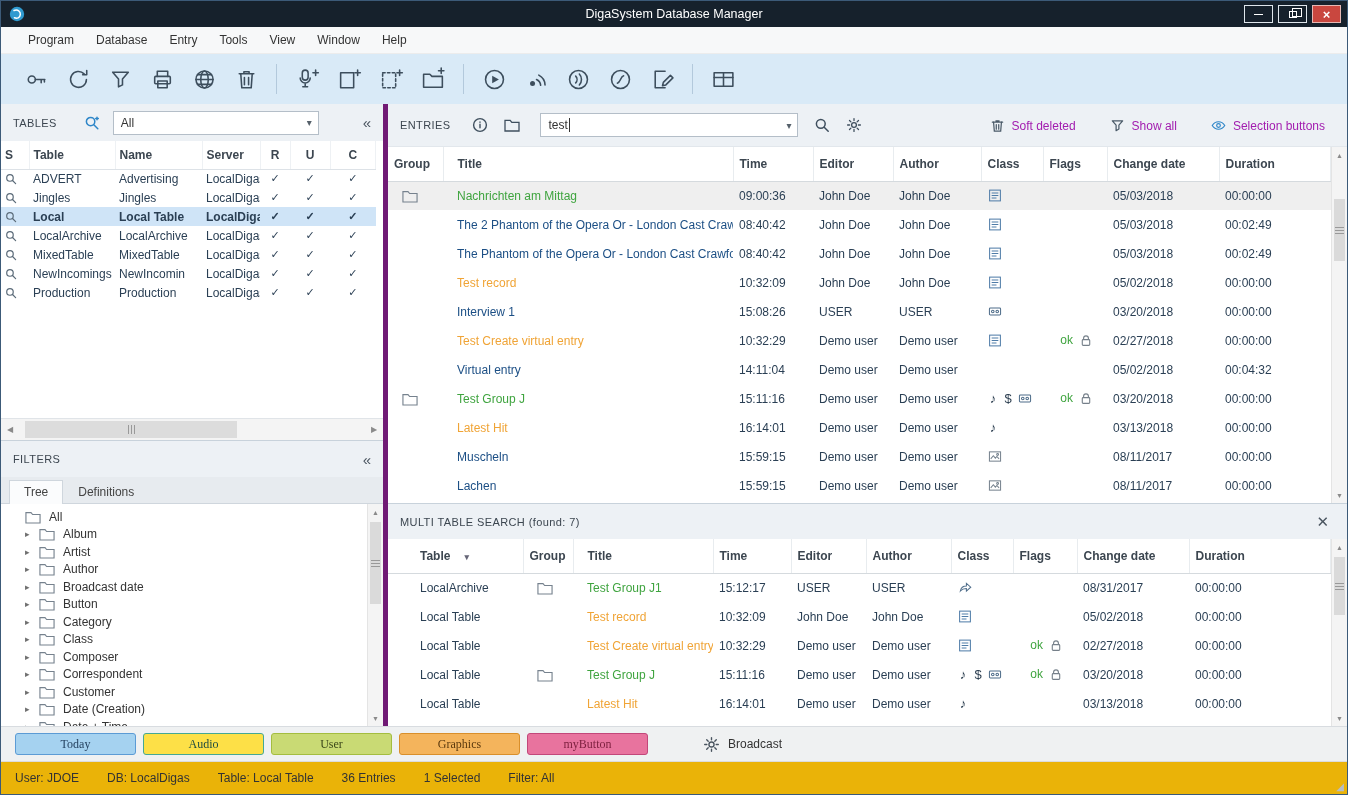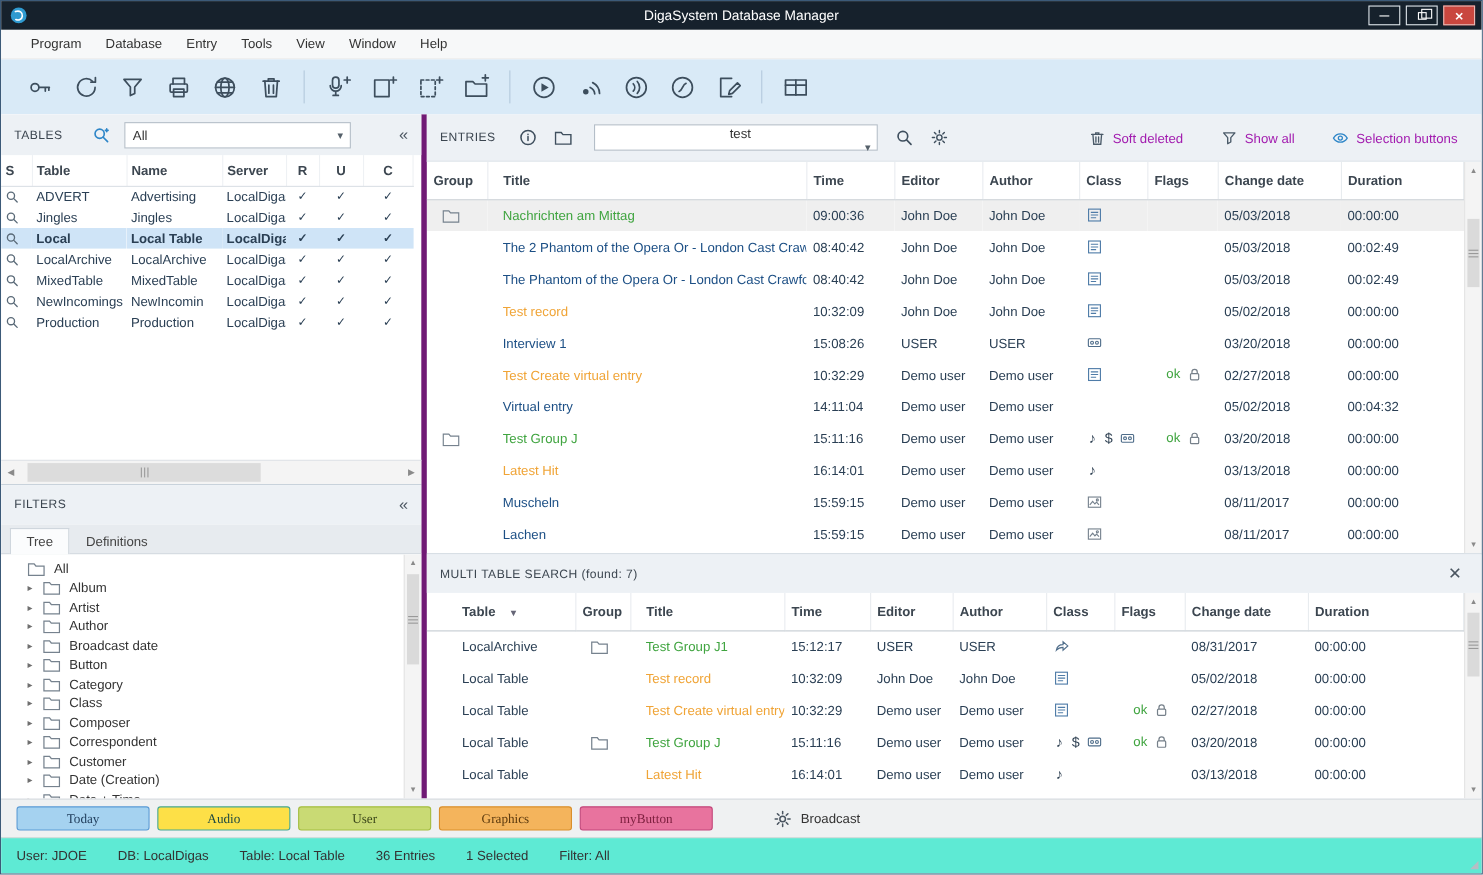--- a/index.html
+++ b/index.html
@@ -78,21 +78,21 @@
 .vs-arrow{height:16px;display:flex;align-items:center;justify-content:center;color:#8a8a8a;font-size:7px;}
 .vs-arrow.bot{position:absolute;bottom:0;left:0;right:0;}
 .vs-thumb{position:absolute;left:2px;right:2px;background:#dadada;display:flex;flex-direction:column;align-items:center;justify-content:center;gap:2px;}
 .grip-h{width:9px;height:1px;background:#999;}
 
 
 .entries-panel{height:400px;display:flex;flex-direction:column;border-bottom:1px solid #c8d2db;min-width:0;}
 .entries-hd{height:43px;border-bottom:1px solid #e2e7ec;}
 .entries-hd .ph-label{margin-right:14px;}
 .entries-hd .hd-ic{margin:0 5px;}
-.search-combo{width:258px;margin-left:12px;margin-right:8px;flex-direction:column;}
+.search-combo{width:258px;margin-left:12px;margin-right:8px;}
 .txt-caret{width:1px;height:14px;background:#333;margin-left:1px;}
 .hd-right{margin-left:auto;display:flex;align-items:center;gap:34px;padding-right:10px;}
 .hd-tool{display:flex;align-items:flex-end;gap:7px;color:#a21caf;}
 .hd-tool svg{width:15px;height:15px;color:#4a5a68;}
 .hd-tool.blue svg{color:#2e86c8;}
 .entries-body,.multi-body{flex:1;position:relative;overflow:hidden;min-height:0;}
 .etable{border-collapse:collapse;table-layout:fixed;width:calc(100% - 16px);}
 .etable th{height:34px;text-align:left;font-weight:bold;color:#3c4650;padding-left:6px;border-bottom:1px solid #d5dade;border-right:1px solid #e8ecef;white-space:nowrap;overflow:hidden;}
 .etable td{height:29px;padding-left:6px;color:#2a3f54;white-space:nowrap;overflow:hidden;}
 .etable tr.hl td{background:#efefef;}
@@ -118,21 +118,21 @@
 .multi-hd{height:35px;}
 .close-x{margin-left:auto;font-size:15px;color:#4a5560;padding-right:6px;line-height:1;}
 
 
 .bottombar{position:absolute;left:0;right:0;bottom:33px;height:35px;background:#eff1f2;border-top:1px solid #d8dce0;display:flex;align-items:center;padding-left:14px;}
 .qbtn{width:121px;height:22px;border:1px solid;border-radius:3px;display:flex;align-items:center;justify-content:center;margin-right:7px;font-family:Liberation Serif, serif;}
 .configure{display:flex;align-items:center;gap:8px;margin-left:48px;color:#333;}
 .configure svg{width:17px;height:17px;color:#4a5560;}
 
 
-.statusbar{position:absolute;left:0;right:0;bottom:0;height:33px;background:#5eead4;border-top:1px solid #dcdcdc;display:flex;align-items:center;padding:0 14px;}
+.statusbar{position:absolute;left:0;right:0;bottom:0;height:33px;background:#eab308;border-top:1px solid #dcdcdc;display:flex;align-items:center;padding:0 14px;}
 .st-item{margin-right:28px;color:#333;}
 .resize-grip{position:absolute;right:3px;bottom:2px;color:#b6bdc4;font-size:10px;}
 svg{display:block;}
 </style>
 </head>
 <body>
 
 <div class="window">
 
   <div class="titlebar">

